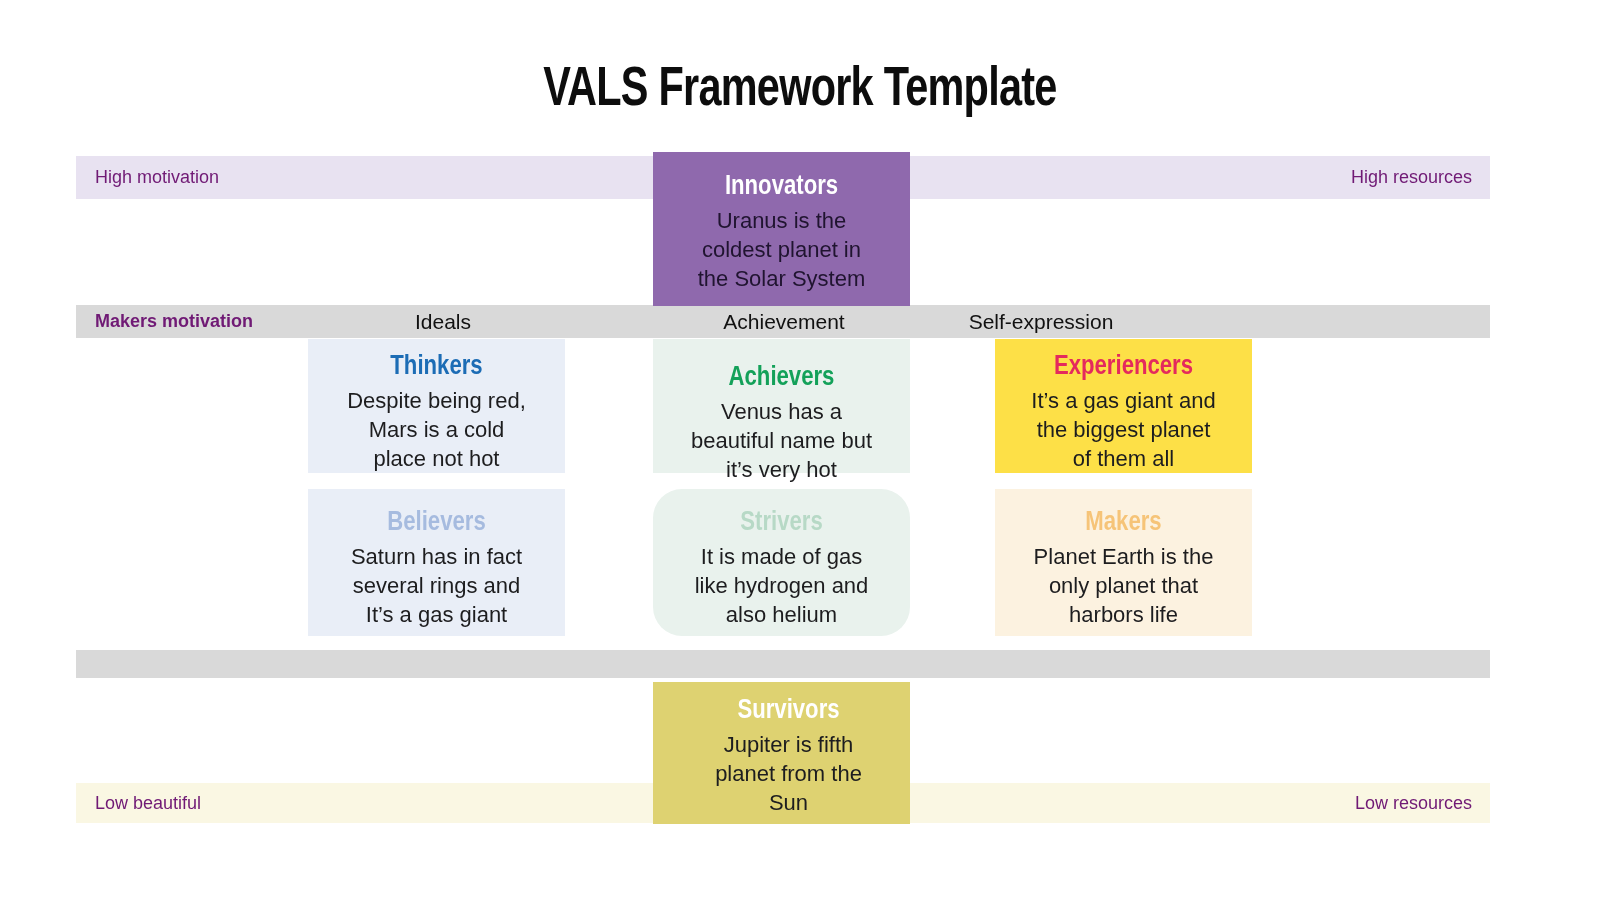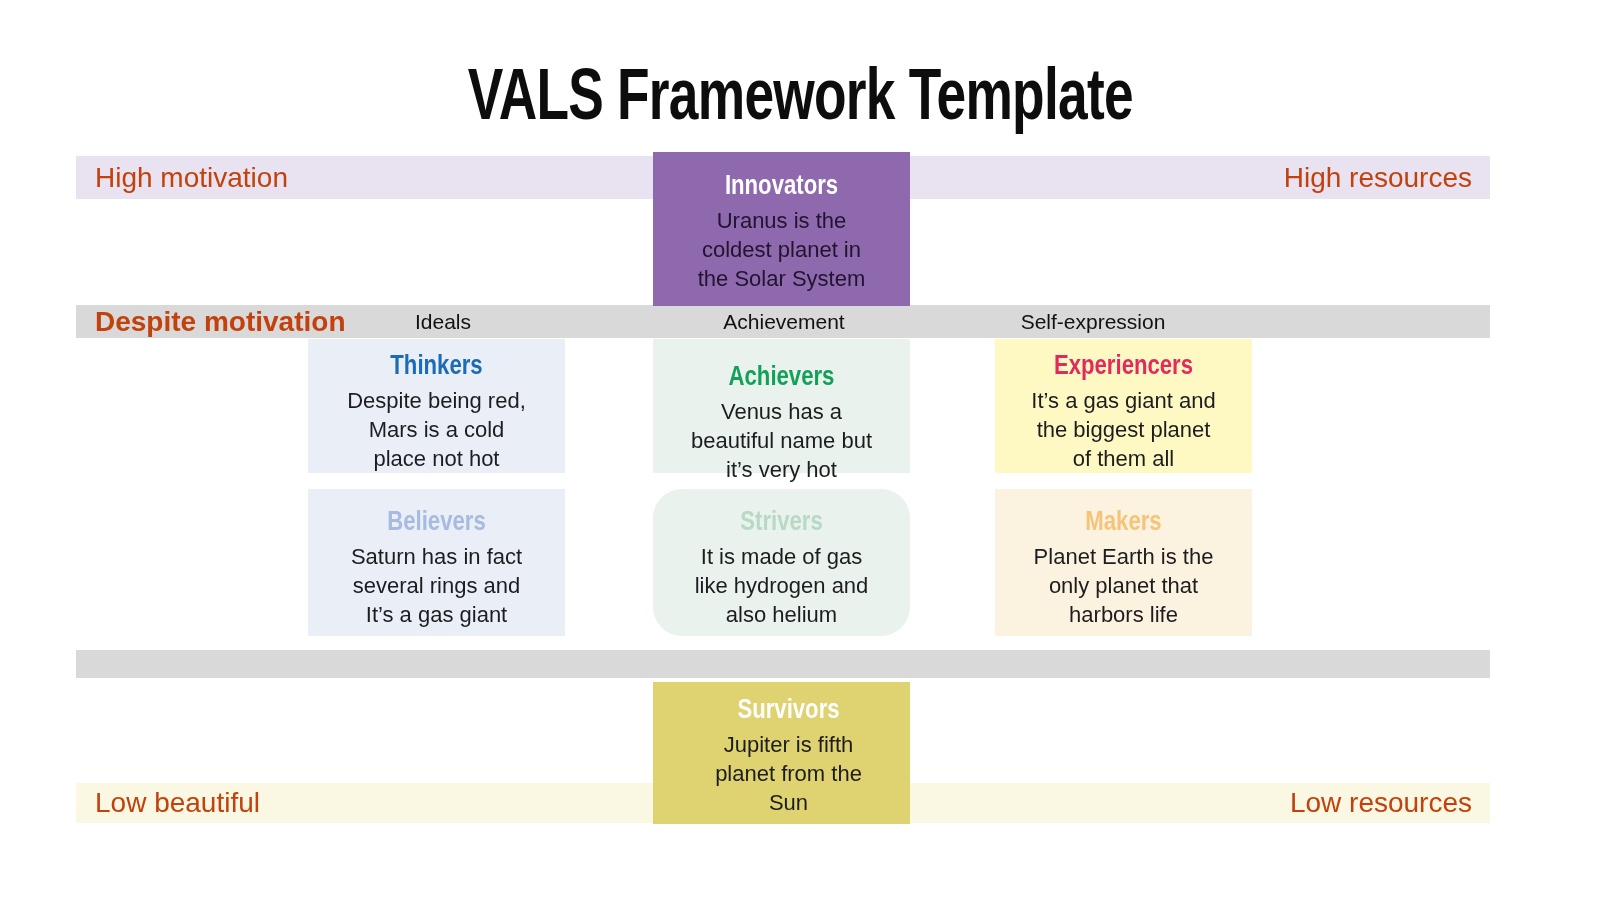--- a/index.html
+++ b/index.html
@@ -9,56 +9,56 @@
     background:#ffffff;
     font-family:"Liberation Sans", sans-serif;
     color:#1a1a1a;
     overflow:hidden;
   }
 
   
   .page-title {
     position:absolute; top:58px; left:0; width:100%;
     margin:0; text-align:center;
-    font-size:72px; font-weight:bold; color:#0d0d0d;
+    font-size:56px; font-weight:bold; color:#0d0d0d;
     line-height:1.0;
   }
   .condensed {
     display:inline-block;
     transform:scaleX(0.74);
     transform-origin:50% 50%;
     letter-spacing:-1px;
     white-space:nowrap;
   }
 
   
   .bar { position:absolute; left:76px; width:1414px; box-sizing:border-box; }
   .bar-top    { top:156px; height:43px; background:#e8e2f1; }
   .bar-mid    { top:305px; height:33px; background:#d9d9d9; }
   .bar-gray2  { top:650px; height:28px; background:#d9d9d9; }
   .bar-bottom { top:783px; height:40px; background:#faf7e3; }
 
   .bar-text {
     position:absolute; top:0; height:100%;
     display:flex; align-items:center;
-    font-size:28px; color:#c2410c;
+    font-size:18px; color:#701a75;
   }
   .bar-text.left  { left:19px; }
   .bar-text.right { right:18px; }
 
   .pm-label { font-weight:bold; }
 
   .col-label {
     position:absolute; top:0; height:100%; width:258px;
     display:flex; align-items:center; justify-content:center;
     font-size:21px; color:#111111;
   }
   .col-label.c1 { left:238px; }  
   .col-label.c2 { left:579px; }  
-  .col-label.c3 { left:888px; }  
+  .col-label.c3 { left:836px; }  
 
   
   .seg {
     position:absolute; width:257px; box-sizing:border-box;
     text-align:center; z-index:2;
   }
   .seg-name {
     font-size:27px; font-weight:bold; line-height:34px;
     transform:scaleX(0.82); transform-origin:50% 50%;
     white-space:nowrap;
@@ -73,21 +73,21 @@
   .seg-innovators  { left:653px; top:152px; height:154px; background:#8f69ad; padding-top:16px; }
   .seg-innovators .seg-name { color:#ffffff; }
   .seg-innovators .seg-text { color:#201430; }
 
   .seg-thinkers     { left:308px; top:339px; height:134px; background:#e9eef7; padding-top:9px; }
   .seg-thinkers .seg-name { color:#1c6cb5; }
 
   .seg-achievers    { left:653px; top:339px; height:134px; background:#e9f2ed; padding-top:20px; }
   .seg-achievers .seg-name { color:#13a159; }
 
-  .seg-experiencers { left:995px; top:339px; height:134px; background:#fef9c3; padding-top:9px; }
+  .seg-experiencers { left:995px; top:339px; height:134px; background:#fde047; padding-top:9px; }
   .seg-experiencers .seg-name { color:#e42a5d; }
 
   .seg-believers    { left:308px; top:489px; height:147px; background:#e9eef7; padding-top:15px; }
   .seg-believers .seg-name { color:#a6bbdf; }
 
   .seg-strivers     { left:653px; top:489px; height:147px; background:#e9f2ed; padding-top:15px;border-radius:29px; }
   .seg-strivers .seg-name { color:#b7d9c6; }
 
   .seg-makers       { left:995px; top:489px; height:147px; background:#fcf2e0; padding-top:15px; }
   .seg-makers .seg-name { color:#f6c478; }
@@ -101,21 +101,21 @@
 <div class="canvas">
 
   <h1 class="page-title"><span class="condensed">VALS Framework Template</span></h1>
 
   <div class="bar bar-top">
     <span class="bar-text left">High motivation</span>
     <span class="bar-text right">High resources</span>
   </div>
 
   <div class="bar bar-mid">
-    <span class="bar-text left pm-label">Despite motivation</span>
+    <span class="bar-text left pm-label">Makers motivation</span>
     <span class="col-label c1">Ideals</span>
     <span class="col-label c2">Achievement</span>
     <span class="col-label c3">Self-expression</span>
   </div>
 
   <div class="bar bar-gray2"></div>
 
   <div class="bar bar-bottom">
     <span class="bar-text left">Low beautiful</span>
     <span class="bar-text right">Low resources</span>

